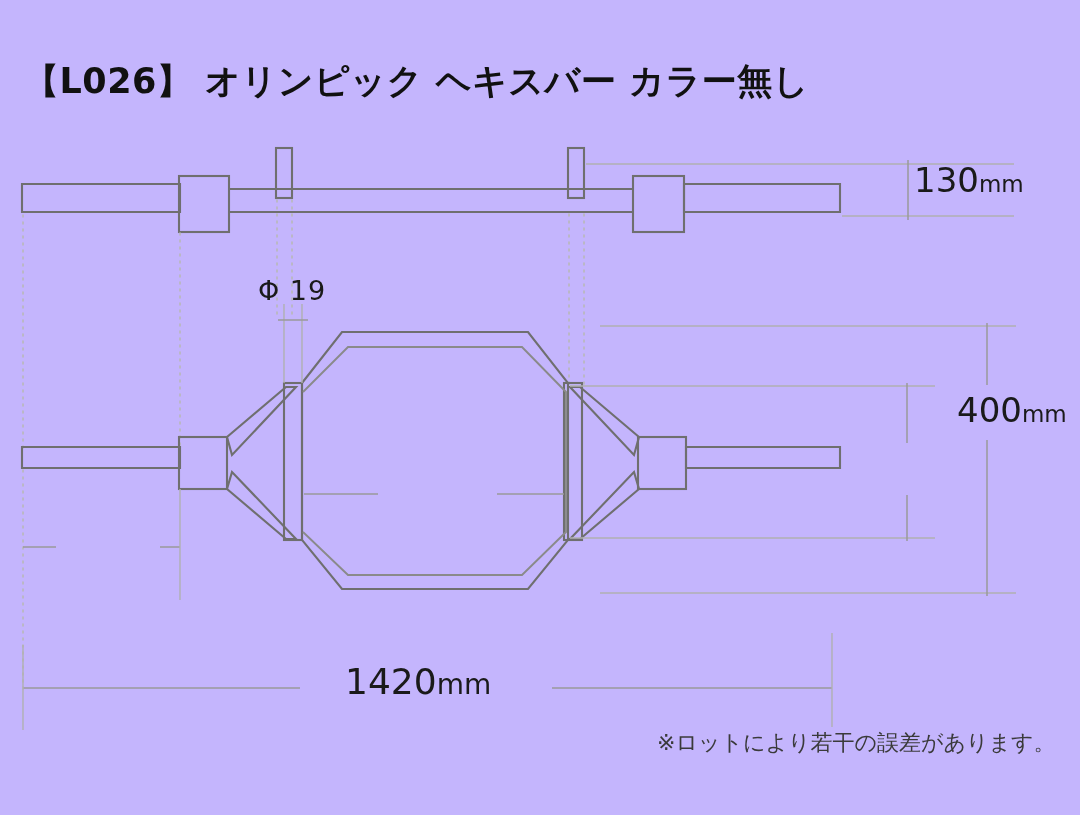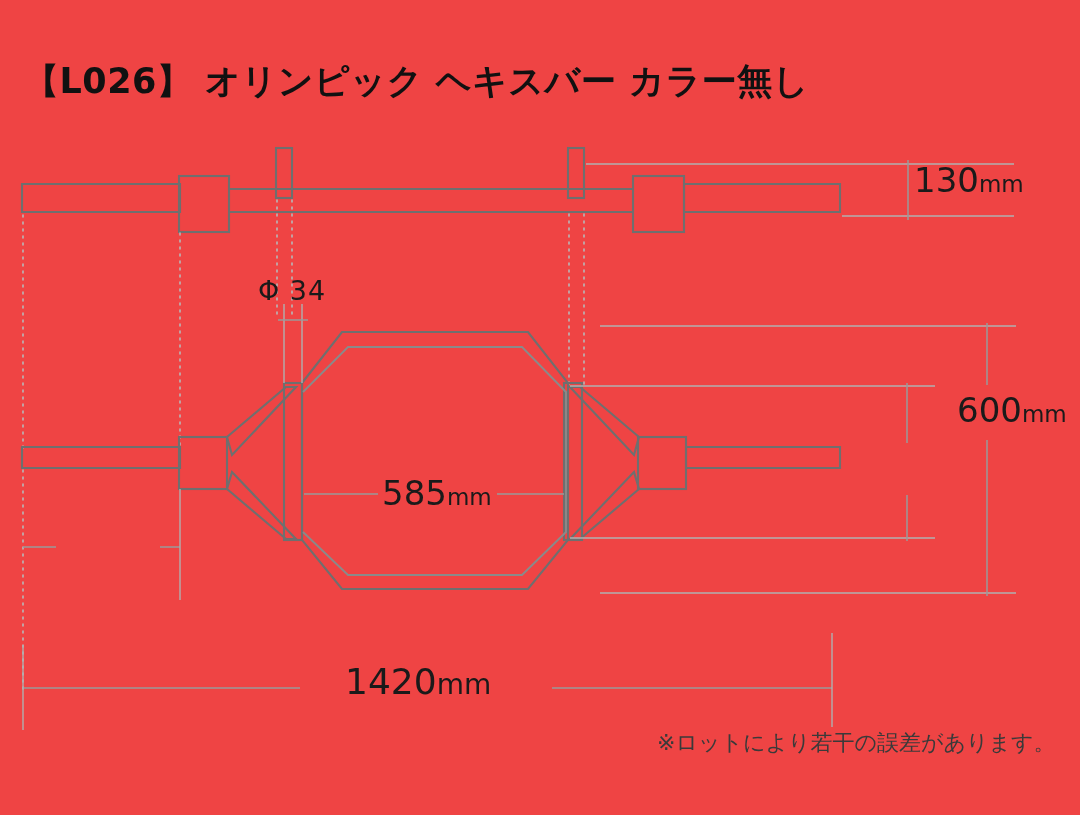--- a/index.html
+++ b/index.html
@@ -4,21 +4,21 @@
 <style>
   html, body {
     margin: 0;
     padding: 0;
     background: #ffffff;
   }
   #page {
     position: relative;
     width: 1080px;
     height: 815px;
-    background: #ef4444;
+    background: #c4b5fd;
     overflow: hidden;
     font-family: "Liberation Sans", "DejaVu Sans", sans-serif;
   }
   #drawing {
     position: absolute;
     left: 0;
     top: 0;
     width: 1080px;
     height: 815px;
   }
@@ -201,30 +201,27 @@
         <path class="dimline" d="M 278 320 L 308 320"></path>
       </g>
     </g>
   </svg>
 
   <div class="dim-label" style="left:914px; top:160px;">
     <span class="dim-num">130</span><span class="dim-unit">mm</span>
   </div>
 
   <div class="dim-label" style="left:258px; top:275px;">
-    <span class="dim-phi">Φ 34</span>
-  </div>
-
-  <div class="dim-label" style="left:382px; top:473px;">
-    <span class="dim-num">585</span><span class="dim-unit">mm</span>
-  </div>
+    <span class="dim-phi">Φ 19</span>
+  </div>
+
 
 
   <div class="dim-label" style="left:957px; top:390px;">
-    <span class="dim-num">600</span><span class="dim-unit">mm</span>
+    <span class="dim-num">400</span><span class="dim-unit">mm</span>
   </div>
 
 
   <div class="dim-label" style="left:345px; top:661px;">
     <span style="font-size:36px;">1420</span><span style="font-size:28px;">mm</span>
   </div>
 
   <div class="note-text">※ロットにより若干の誤差があります。</div>
 
 </div>

